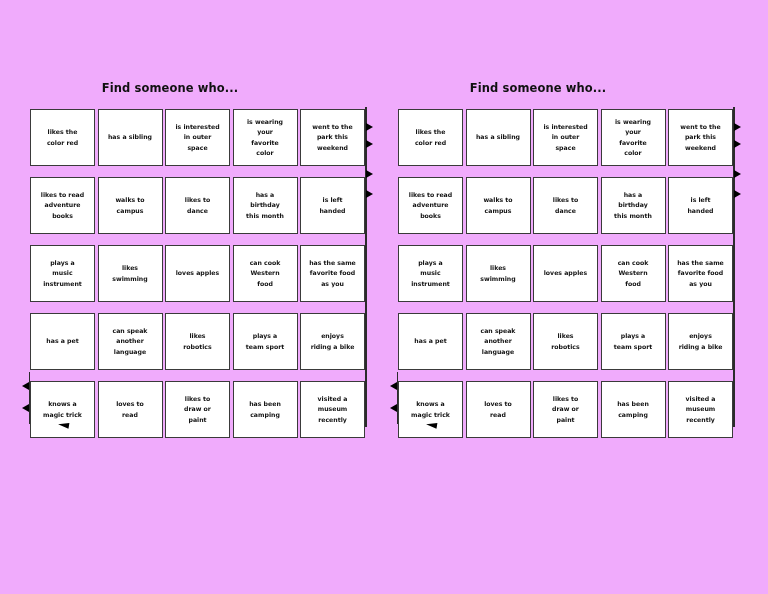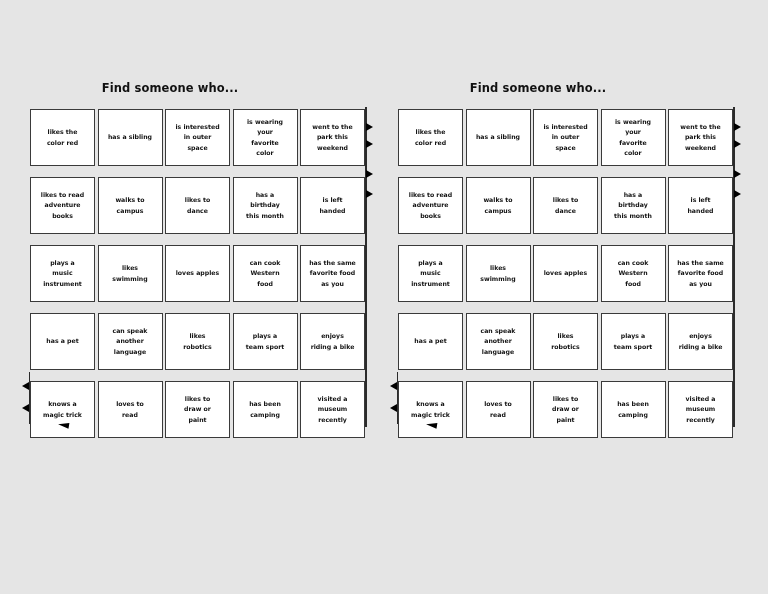--- a/index.html
+++ b/index.html
@@ -11,21 +11,21 @@
     width: 768px;
     height: 594px;
     position: relative;
     font-family: "DejaVu Sans", sans-serif;
     overflow: hidden;
   }
 
   .page {
     position: absolute;
     inset: 0;
-    background: #e5e5e5;
+    background: #f0abfc;
   }
 
   
   .sheet {
     position: absolute;
     top: 0;
     width: 368px;
     height: 594px;
   }
   .sheet.left  { left: 0px; }

